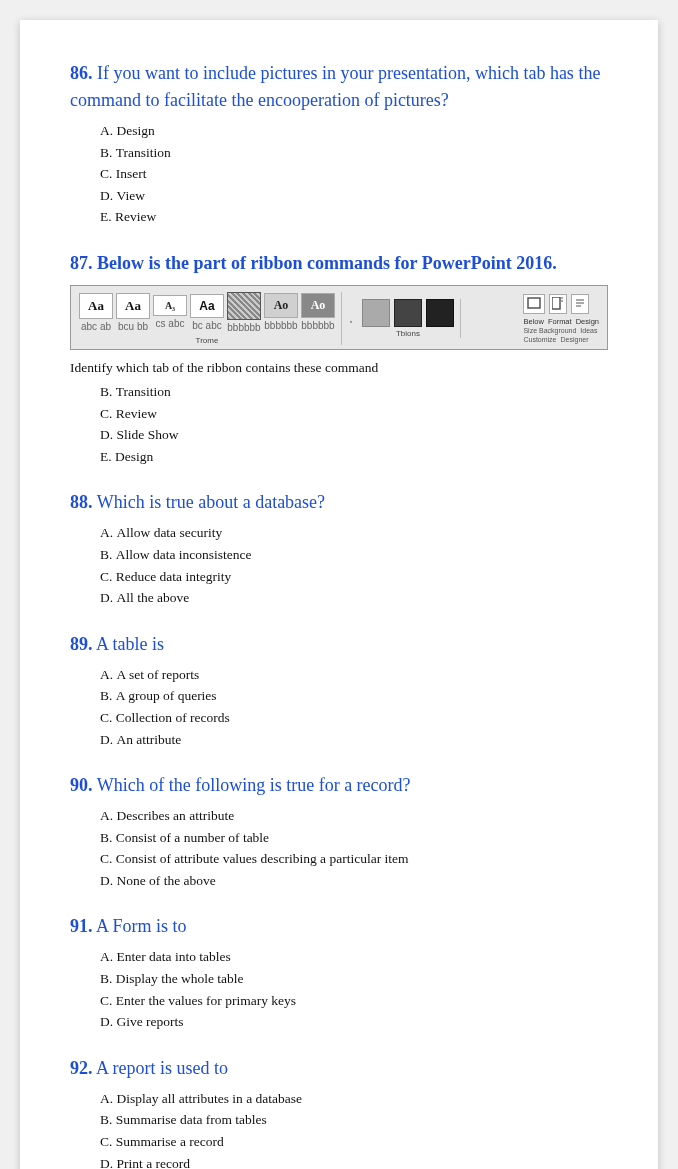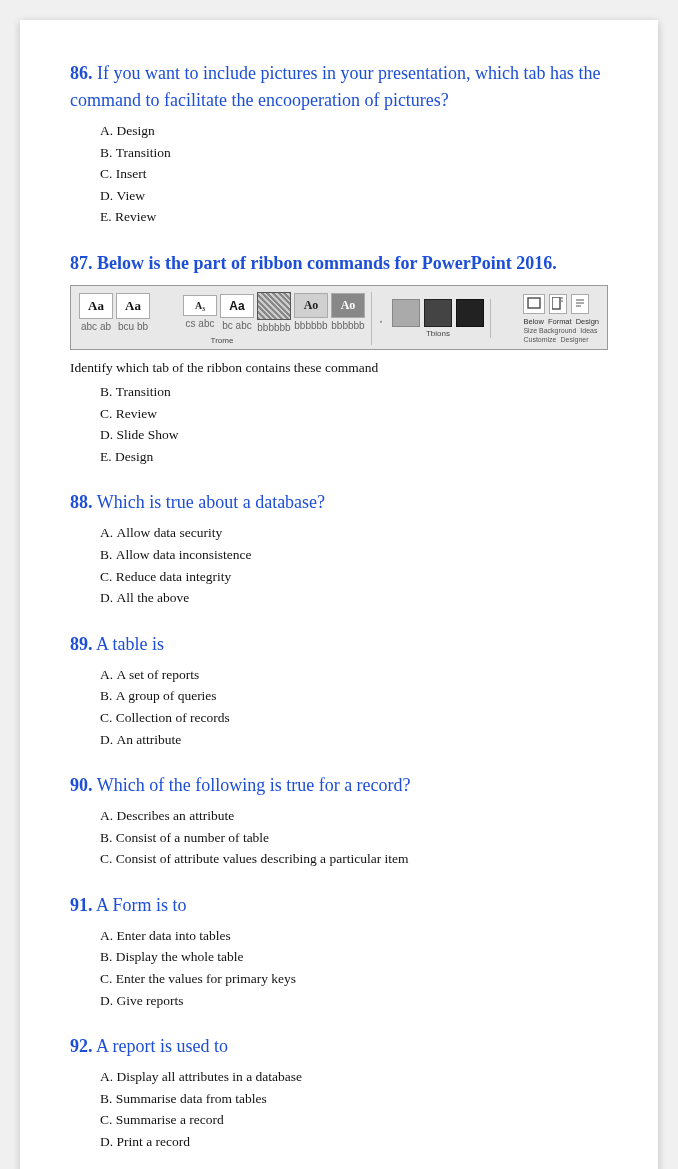--- a/index.html
+++ b/index.html
@@ -189,21 +189,21 @@
       <div class="ribbon-group">
         <div class="ribbon-items">
           <div style="display:flex;flex-direction:column;align-items:center;">
             <div class="ribbon-btn-lg"><span class="ribbon-aa-text">Aa</span></div>
             <div class="sub-options">abc ab</div>
           </div>
           <div style="display:flex;flex-direction:column;align-items:center;">
             <div class="ribbon-btn-lg"><span class="ribbon-aa-text">Aa</span></div>
             <div class="sub-options">bcu bb</div>
           </div>
-          <div style="display:flex;flex-direction:column;align-items:center;margin-left:30px;">
+          <div style="display:flex;flex-direction:column;align-items:center;">
             <div class="ribbon-btn-lg" style="font-size:10px;font-family:Arial;"><span style="font-size:10px;font-family:serif;">A₃</span></div>
             <div class="sub-options">cs abc</div>
           </div>
           <div style="display:flex;flex-direction:column;align-items:center;">
             <div class="ribbon-btn-lg"><span class="ribbon-aa-text" style="font-family:Arial;font-size:12px;">Aa</span></div>
             <div class="sub-options">bc abc</div>
           </div>
           <div style="display:flex;flex-direction:column;align-items:center;">
             <div class="ribbon-btn-pattern"></div>
             <div class="sub-options">bbbbbb</div>
@@ -314,20 +314,21 @@
 
   <div class="question-block">
     <div class="question-text">
       <span class="question-number">90.</span>
       <span>Which of the following is true for a record?</span>
     </div>
     <div class="options">
       <div class="option"><span>A.</span>&nbsp;<span>Describes an attribute</span></div>
       <div class="option"><span>B.</span>&nbsp;<span>Consist of a number of table</span></div>
       <div class="option"><span>C.</span>&nbsp;<span>Consist of attribute values describing a particular item</span></div>
+      <div class="option"><span>D.</span>&nbsp;<span>None of the above</span></div>
     </div>
   </div>
 
   <div class="question-block">
     <div class="question-text">
       <span class="question-number">91.</span>
       <span>A Form is to</span>
     </div>
     <div class="options">
       <div class="option"><span>A.</span>&nbsp;<span>Enter data into tables</span></div>

